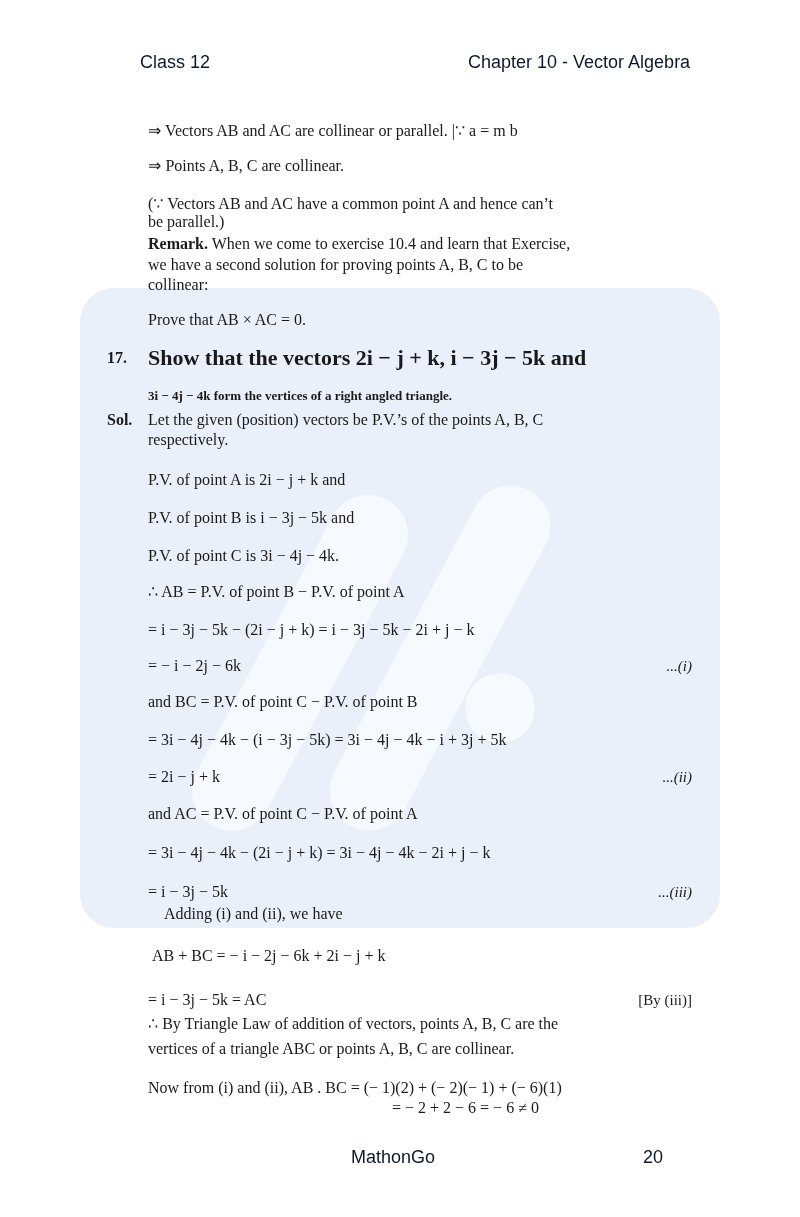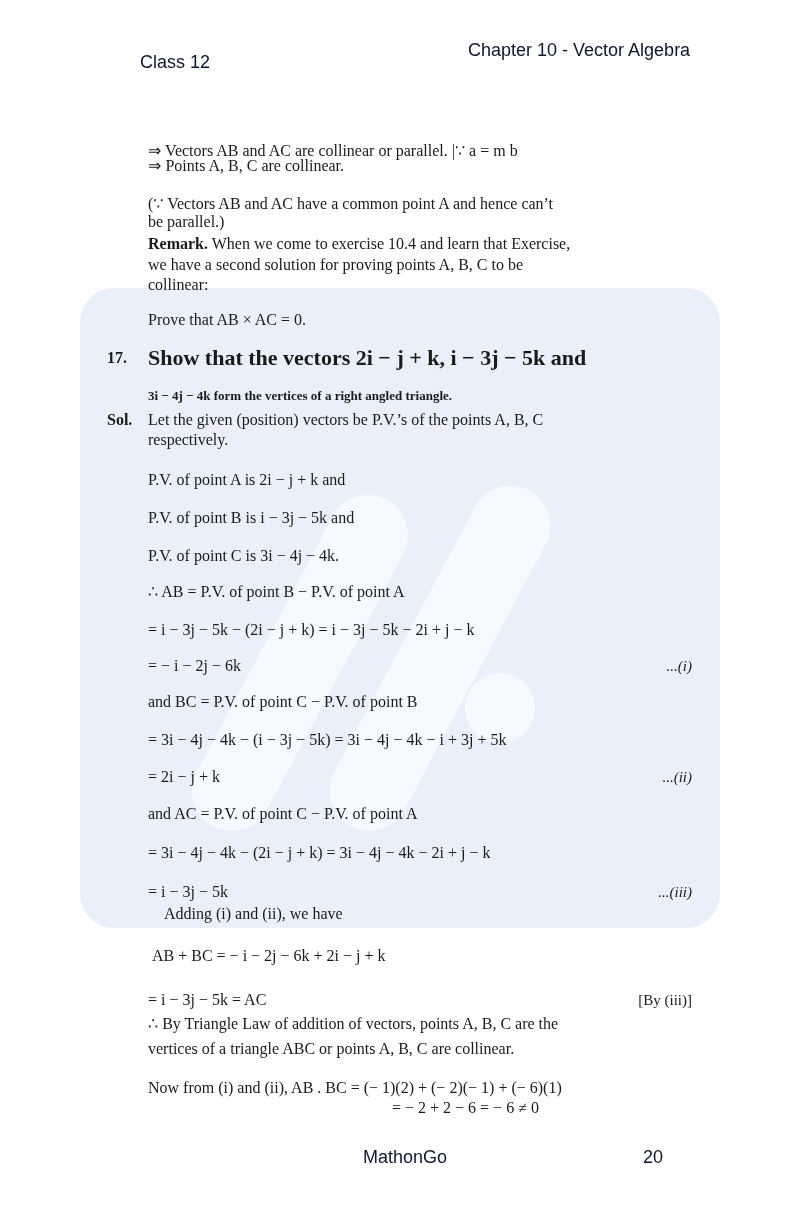--- a/index.html
+++ b/index.html
@@ -1,20 +1,20 @@
 <!DOCTYPE html>
 <html><head>
 <meta charset="utf-8">
 <style>
   html, body { margin:0; padding:0; background:#ffffff; }
   body { width:800px; height:1217px; position:relative; overflow:hidden; font-family:"Liberation Serif", serif; color:#1a1a1a; }
   .hdr { position:absolute; font-family:"Liberation Sans", sans-serif; font-size:18px; color:#0f172a; }
   .hdr-left { left:140px; top:52px; }
-  .hdr-right { left:468px; top:40px; }
-  .ftr-left { left:363px; top:1147px; }
+  .hdr-right { left:468px; top:52px; }
+  .ftr-left { left:351px; top:1147px; }
   .ftr-right { left:643px; top:1147px; }
   .panel { position:absolute; left:80px; top:288px; width:640px; height:640px; background:#e9f0fa; border-radius:34px; overflow:hidden; }
   .wm { position:absolute; background:#f6f9fd; border-radius:40px; transform:rotate(28deg); }
   .wm1 { left:180px; top:190px; width:80px; height:370px; }
   .wm2 { left:320px; top:180px; width:80px; height:380px; }
   .wm3 { left:385px; top:385px; width:70px; height:70px; border-radius:50%; transform:none; }
   .line { position:absolute; font-size:16px; white-space:nowrap; line-height:20px; }
   b { font-weight:bold;font-family:Liberation Serif, serif; }
   .it { font-style:italic; }
   .ref { position:absolute; right:108px; font-size:15px; }
@@ -24,21 +24,21 @@
 
 <div class="hdr hdr-left">Class 12</div>
 <div class="hdr hdr-right">Chapter 10 - Vector Algebra</div>
 
 <div class="panel">
   <div class="wm wm1"></div>
   <div class="wm wm2"></div>
   <div class="wm wm3"></div>
 </div>
 
-<div class="line" style="left:148px;top:141px">⇒  Vectors AB and AC are collinear or parallel.  |∵ a = m b</div>
+<div class="line" style="left:148px;top:121px">⇒  Vectors AB and AC are collinear or parallel.  |∵ a = m b</div>
 <div class="line" style="left:148px;top:156px">⇒  Points A, B, C are collinear.</div>
 <div class="line" style="left:148px;top:194px">(∵ Vectors AB and AC have a common point A and hence can’t</div>
 <div class="line" style="left:148px;top:212px">be parallel.)</div>
 <div class="line" style="left:148px;top:234px"><b>Remark.</b><span> When we come to exercise 10.4 and learn that Exercise,</span></div>
 <div class="line" style="left:148px;top:255px">we have a second solution for proving points A, B, C to be</div>
 <div class="line" style="left:148px;top:275px">collinear:</div>
 
 <div class="line" style="left:148px;top:310px">Prove that AB × AC = 0.</div>
 
 <div class="line" style="left:107px;top:348px;font-weight:bold">17.</div>

